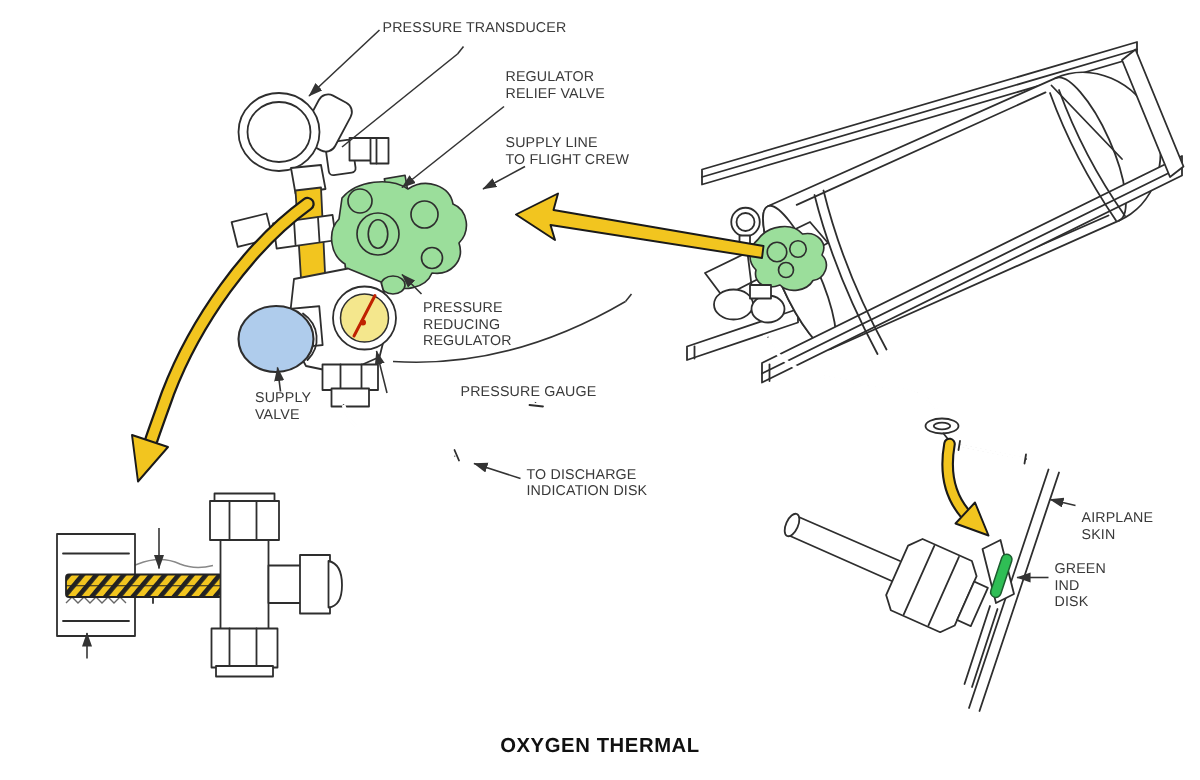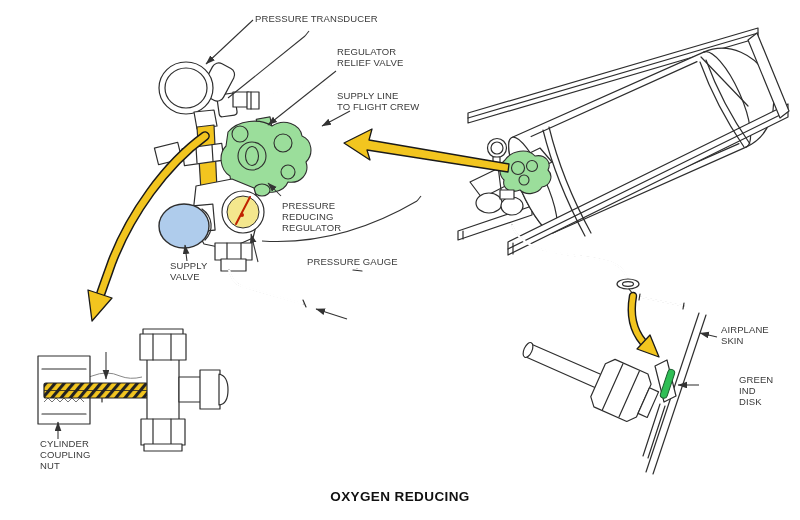--- a/index.html
+++ b/index.html
@@ -225,23 +225,22 @@
   <div class="callout" style="left:337px;top:46px;">REGULATOR
 RELIEF VALVE</div>
   <div class="callout" style="left:337px;top:90px;">SUPPLY LINE
 TO FLIGHT CREW</div>
   <div class="callout" style="left:282px;top:200px;">PRESSURE
 REDUCING
 REGULATOR</div>
   <div class="callout" style="left:170px;top:260px;">SUPPLY
 VALVE</div>
   <div class="callout" style="left:259px;top:256px;margin-left:48px;">PRESSURE GAUGE</div>
-  <div class="callout" style="left:40px;top:438px;">CYLINDER
-COUPLING
-NUT</div>
-  <div class="callout" style="left:721px;top:324px;">AIRPLANE
+  <div class="callout" style="left:351px;top:311px;">TO DISCHARGE
+INDICATION DISK</div>
+  <div class="callout" style="left:721px;top:340px;">AIRPLANE
 SKIN</div>
-  <div class="callout" style="left:703px;top:374px;margin-left:36px;">GREEN
+  <div class="callout" style="left:703px;top:374px;">GREEN
 IND
 DISK</div>
 
-  <div class="fig-title">OXYGEN REDUCING</div>
+  <div class="fig-title">OXYGEN THERMAL</div>
 </div>
 
 </body></html>

